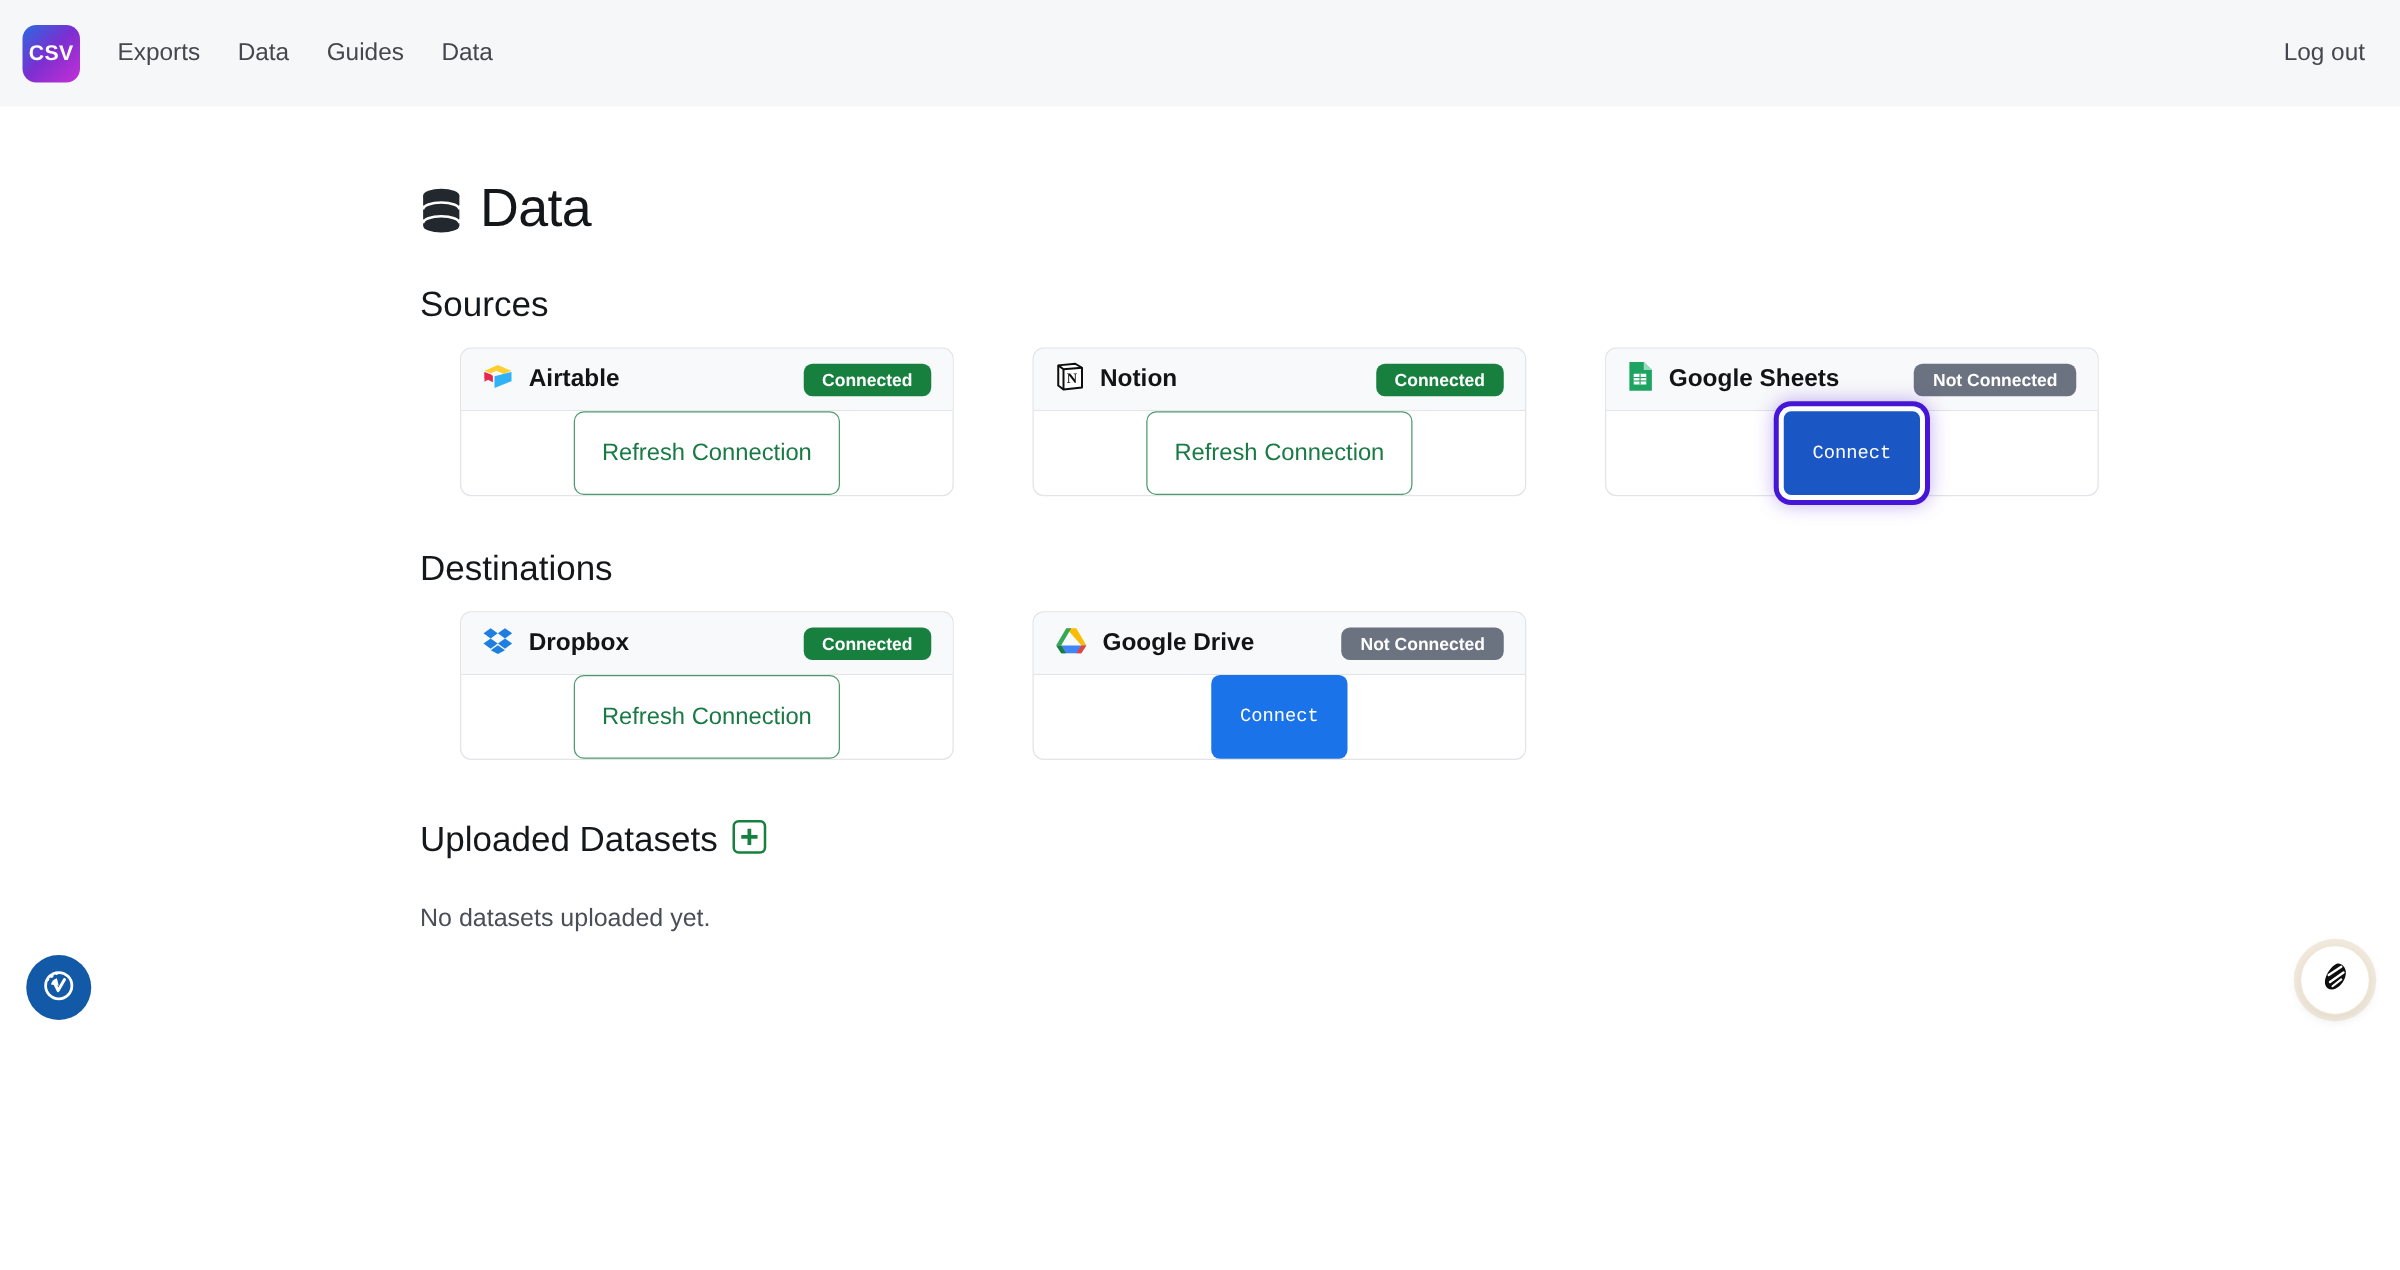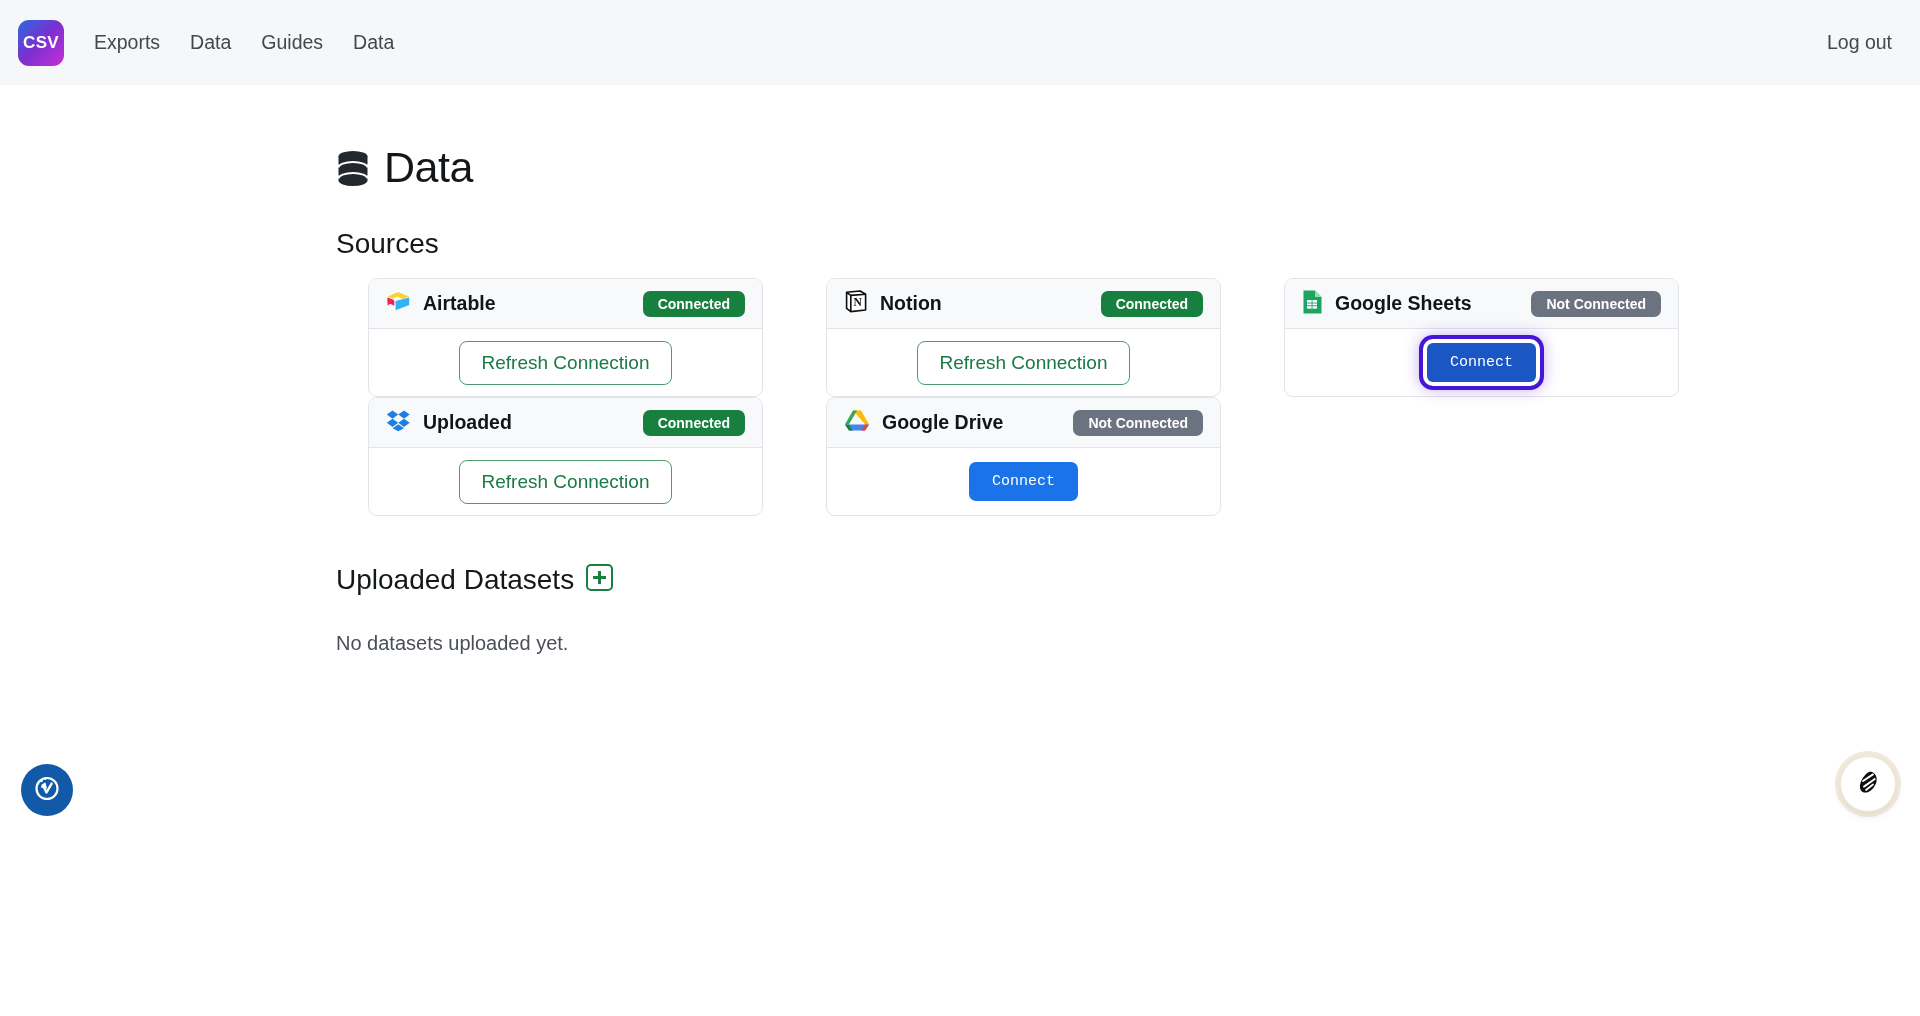--- a/index.html
+++ b/index.html
@@ -72,21 +72,21 @@
   .badge-spacer { flex: 1 1 auto; }
   .badge {
     font-size: 14px; font-weight: 700; color: #ffffff;
     padding: 5px 15px; border-radius: 7px; white-space: nowrap;
   }
   .badge.connected { background: #17803f; }
   .badge.not-connected { background: #6b7280; }
 
   .card-body {
     height: 67px;
-    display: flex; align-items: center; justify-content: center;
+    display: flex; justify-content: center;
   }
 
   .btn-refresh {
     font-family: "Liberation Sans", sans-serif;
     font-size: 19px; color: #1a7a45;
     background: #ffffff;
     border: 1px solid #4e9a6e;
     border-radius: 8px;
     padding: 10px 22px;
     cursor: pointer; white-space: nowrap;
@@ -235,35 +235,36 @@
           <span class="badge-spacer"></span>
           <span class="badge not-connected">Not Connected</span>
         </div>
         <div class="card-body">
           <button class="btn-connect focused">Connect</button>
         </div>
       </div>
 
     </div>
 
+    <div class="section-head destinations">Destinations</div>
 
     <div class="card-row">
 
       <div class="card">
         <div class="card-header">
           <span>
             <svg width="25" height="23" viewBox="0 0 25 23" aria-hidden="true">
               <path d="M6.5 1.5 L0.8 5.6 L6.5 9.7 L12.2 5.6 Z" fill="#1f7fe0"></path>
               <path d="M18 1.5 L12.3 5.6 L18 9.7 L23.7 5.6 Z" fill="#1f7fe0"></path>
               <path d="M0.8 13.8 L6.5 9.7 L12.2 13.8 L6.5 17.9 Z" fill="#1f7fe0"></path>
               <path d="M12.3 13.8 L18 9.7 L23.7 13.8 L18 17.9 Z" fill="#1f7fe0"></path>
               <path d="M6.6 19.2 L12.3 15.2 L18 19.2 L12.3 22.2 Z" fill="#1f7fe0"></path>
             </svg>
           </span>
-          <span class="card-title">Uploaded</span>
+          <span class="card-title">Dropbox</span>
           <span class="badge-spacer"></span>
           <span class="badge connected">Connected</span>
         </div>
         <div class="card-body">
           <button class="btn-refresh">Refresh Connection</button>
         </div>
       </div>
 
       <div class="card">
         <div class="card-header">

